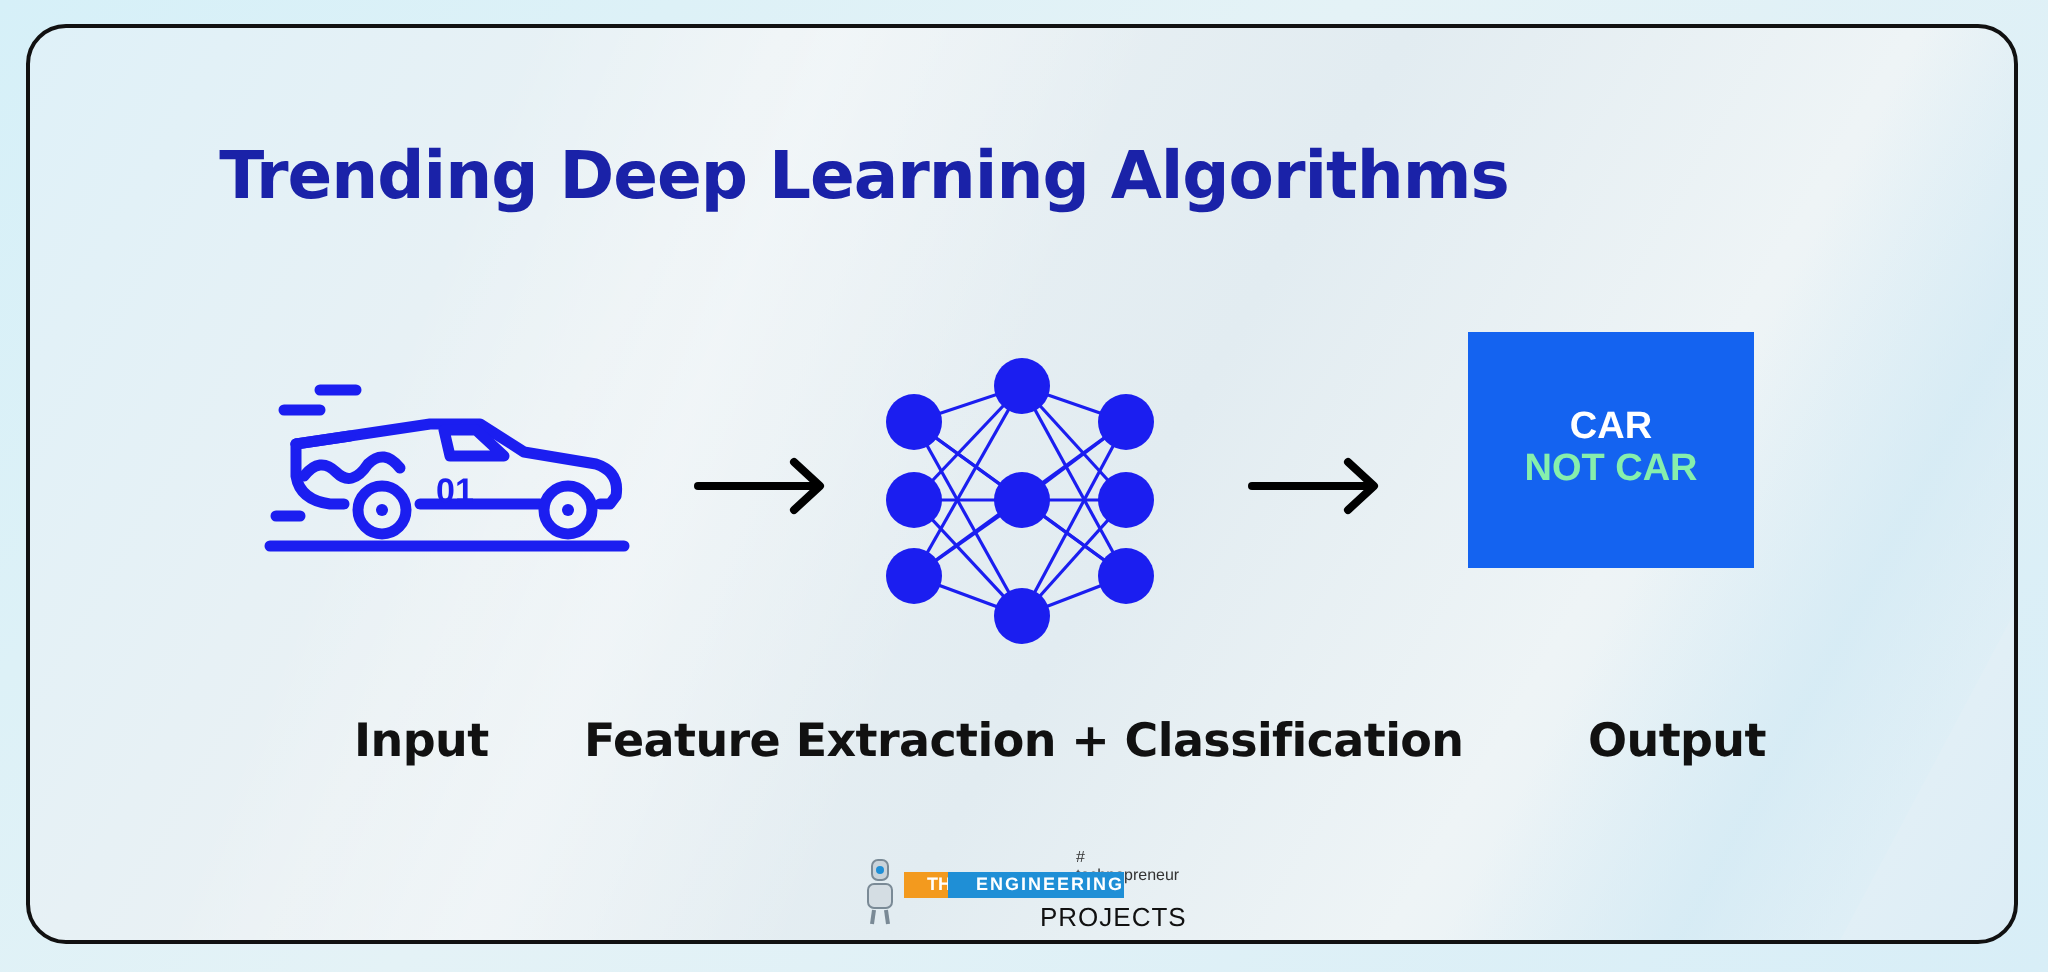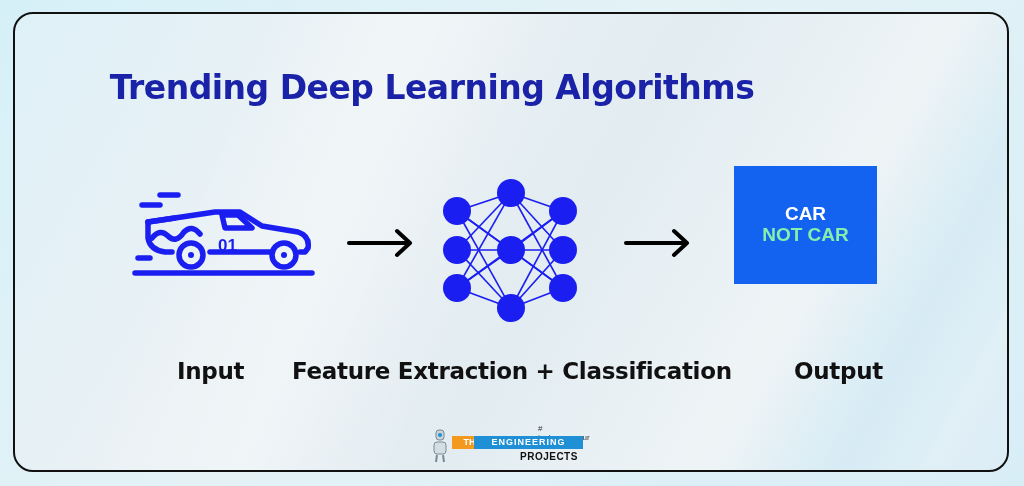--- a/index.html
+++ b/index.html
@@ -21,23 +21,23 @@
     font-size:23px; color:#111; letter-spacing:-0.3px; white-space:nowrap; }
   .svgabs { position:absolute; left:0; top:0; }
   .outbox { position:absolute; left:734px; top:166px; width:143px; height:118px; background:#1463f0;
     display:flex; flex-direction:column; align-items:center; justify-content:center; }
   .car-txt { color:#fff; font-weight:bold; font-size:19px; line-height:20px; }
   .notcar-txt { color:#86efac; font-weight:bold; font-size:19px; line-height:22px; }
   .logo { position:absolute; left:428px; top:424px; width:150px; height:42px; }
   .logo .tag { position:absolute; left:82px; top:0; font-size:8px; color:#333;margin-left:28px; }
   .logo .the { position:absolute; left:24px; top:12px; width:41px; height:13px; background:#f39a1e;
     color:#fff; font-size:9px; font-weight:bold; text-align:center; line-height:13px; }
-  .logo .eng { position:absolute; left:46px; top:12px; width:109px; height:13px; background:#1f8fd6;
-    color:#fff; font-size:9px; font-weight:bold; text-align:center; line-height:13px; letter-spacing:1px; }
-  .logo .proj { position:absolute; left:92px; top:27px; font-size:10px; font-weight:bold; color:#111; letter-spacing:0.5px;text-align:right; }
+  .logo .eng { position:absolute; left:46px; top:12px; width:88px; height:13px; background:#1f8fd6;
+    color:#fff; font-size:9px; font-weight:bold; text-align:right; line-height:13px; letter-spacing:1px; }
+  .logo .proj { position:absolute; left:92px; top:27px; font-size:13px; font-weight:normal; color:#111; letter-spacing:0.5px;text-align:right; }
   .logo .robot { position:absolute; left:2px; top:2px; }
 </style>
 </head>
 <body>
 
 <div class="frame">
   <div class="sheen1"></div>
   <div class="sheen2"></div>
 </div>
 

